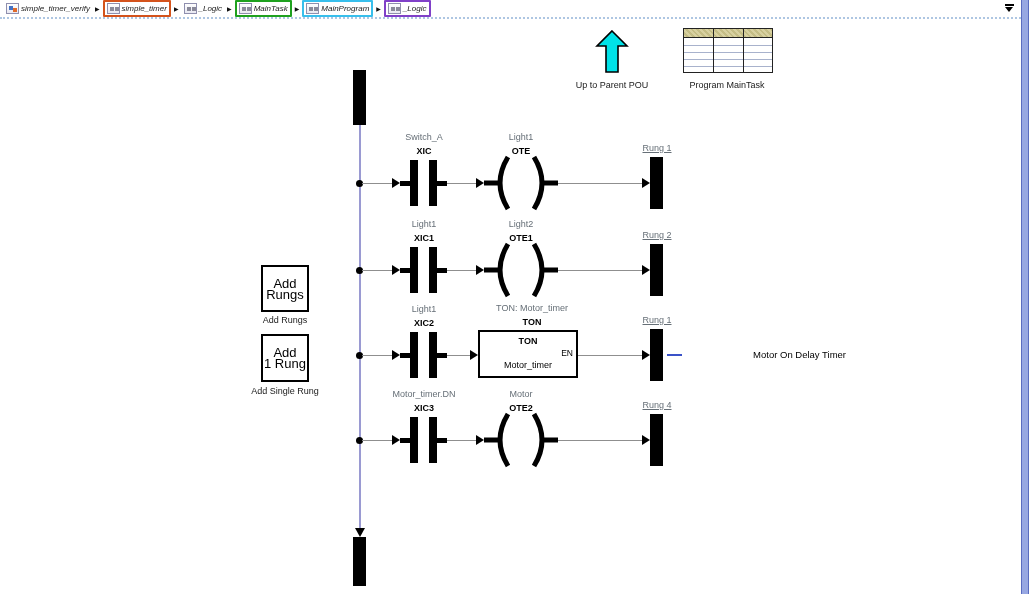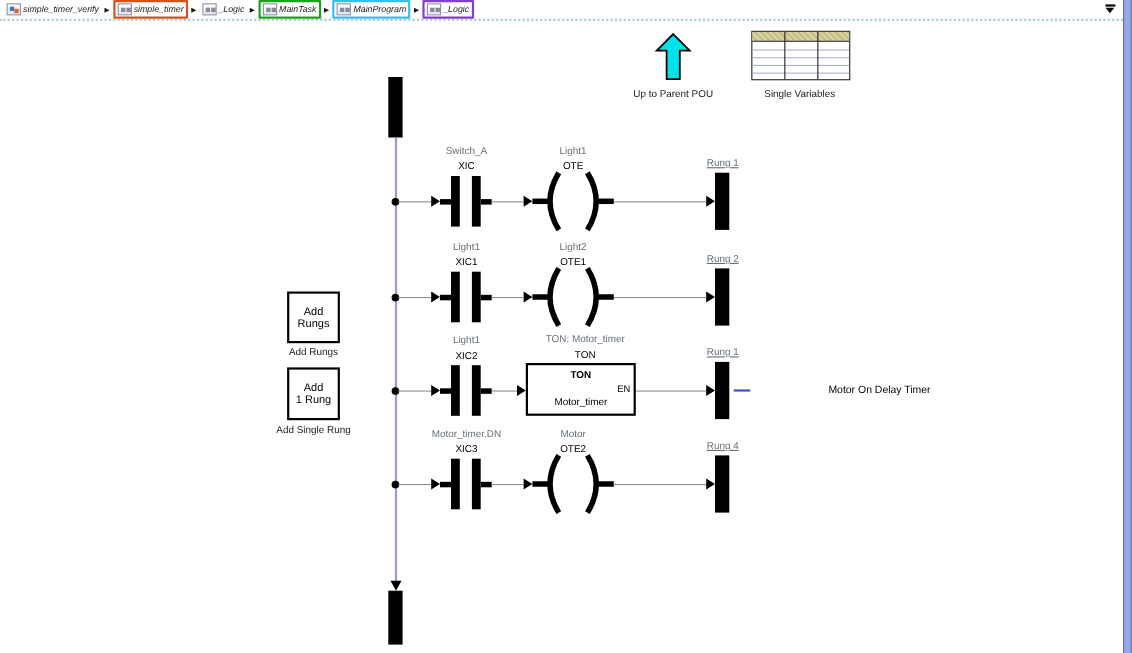--- a/index.html
+++ b/index.html
@@ -29,21 +29,21 @@
 
   
   .wire { position:absolute; height:1px; background:#8f8f8f; }
   .blk  { position:absolute; background:#000; }
   .arrow-r { position:absolute; width:0; height:0; border-left:8px solid #000;
     border-top:5px solid transparent; border-bottom:5px solid transparent; }
   .arrow-d { position:absolute; width:0; height:0; border-top:9px solid #000;
     border-left:5px solid transparent; border-right:5px solid transparent; }
   .jdot { position:absolute; width:7px; height:7px; border-radius:50%; background:#000; }
   .lbl { position:absolute; text-align:center; font-size:9px; color:#666f77; line-height:12px; }
-  .lbl.bold { color:#000; font-weight:normal; }
+  .lbl.bold { color:#000; font-weight:bold; }
   .lbl.dark { color:#1a1a1a;text-align:center; }
 
   .rung-row { position:absolute; left:0; width:1029px; height:0; }
   .rung-row > * { position:absolute; }
   .r-w1   { left:362px; top:-0.5px; width:30px; }
   .r-arr1 { left:392px; top:-5px; }
   .r-tl   { left:400px; top:-2.5px; width:10px; height:5px; }
   .r-bar1 { left:410px; top:-23px; width:8px; height:46px; }
   .r-bar2 { left:429px; top:-23px; width:8px; height:46px; }
   .r-tr   { left:437px; top:-2.5px; width:10px; height:5px; }
@@ -71,21 +71,21 @@
   .ton-block .t-port { position:absolute; right:3px; top:16px; font-size:8.5px; color:#000; }
   .r-w3t  { left:578px; top:-0.5px; width:64px; }
   .l-ovar-t { left:472px; top:-53px; width:120px; }
   .l-oname-t{ left:472px; top:-39px; width:120px; }
   .ann-line { left:667px; top:-1px; width:15px; height:2px; }
   .ann-text { left:686px; top:-6px; width:160px; font-size:9.5px; color:#000; text-align:right; white-space:nowrap; }
 
   
   .sq-block { position:absolute; width:48px; border:2px solid #000; background:#fff;
     display:flex; flex-direction:column; align-items:center; justify-content:center;
-    font-size:10px; color:#000; text-align:center; line-height:11px; cursor:pointer; }
+    font-size:13px; color:#000; text-align:center; line-height:11px; cursor:pointer; }
 
   
   #pv-table { position:absolute; left:683px; top:28px; width:90px; height:45px;
     border:1px solid #222; background:#fff; cursor:pointer; }
   #pv-table .pv-head { position:absolute; left:0; top:0; width:100%; height:9px;
     border-bottom:1px solid #222;
     background:repeating-linear-gradient(45deg,#d8d1a0 0 2px,#c4bd85 2px 4px); }
   #pv-table .pv-row { position:absolute; left:0; width:100%; height:0; border-top:1px solid #a8b2cc; }
   #pv-table .pv-col { position:absolute; top:0; width:0; height:100%; border-left:1px solid #222; }
 
@@ -165,21 +165,21 @@
 
   <div id="pv-table">
     <div class="pv-head"></div>
     <div class="pv-row" style="top:16px;"></div>
     <div class="pv-row" style="top:23px;"></div>
     <div class="pv-row" style="top:30px;"></div>
     <div class="pv-row" style="top:37px;"></div>
     <div class="pv-col" style="left:29px;"></div>
     <div class="pv-col" style="left:59px;"></div>
   </div>
-  <div class="lbl dark" style="left:677px; top:79px; width:100px;">Single Variables</div>
+  <div class="lbl dark" style="left:677px; top:79px; width:100px;">Program MainTask</div>
 
   <div class="sq-block" style="left:261px; top:265px; height:47px;">
     <span>Add</span>
     <span>Rungs</span>
   </div>
   <div class="lbl dark" style="left:235px; top:314px; width:100px;">Add Rungs</div>
 
   <div class="sq-block" style="left:261px; top:334px; height:48px;">
     <span>Add</span>
     <span>1 Rung</span>

